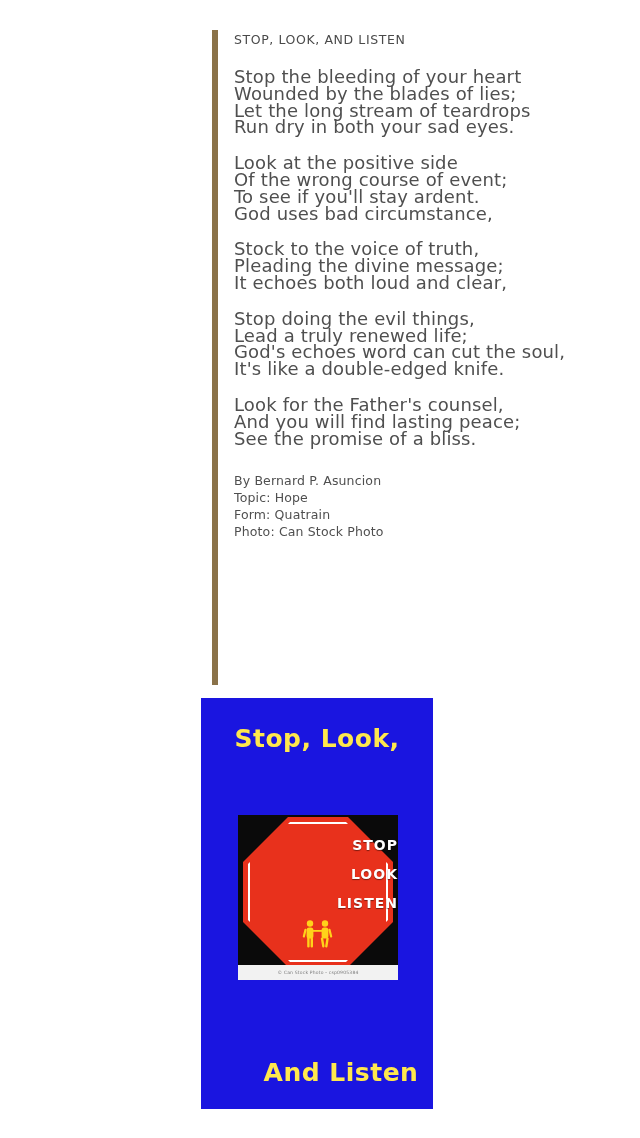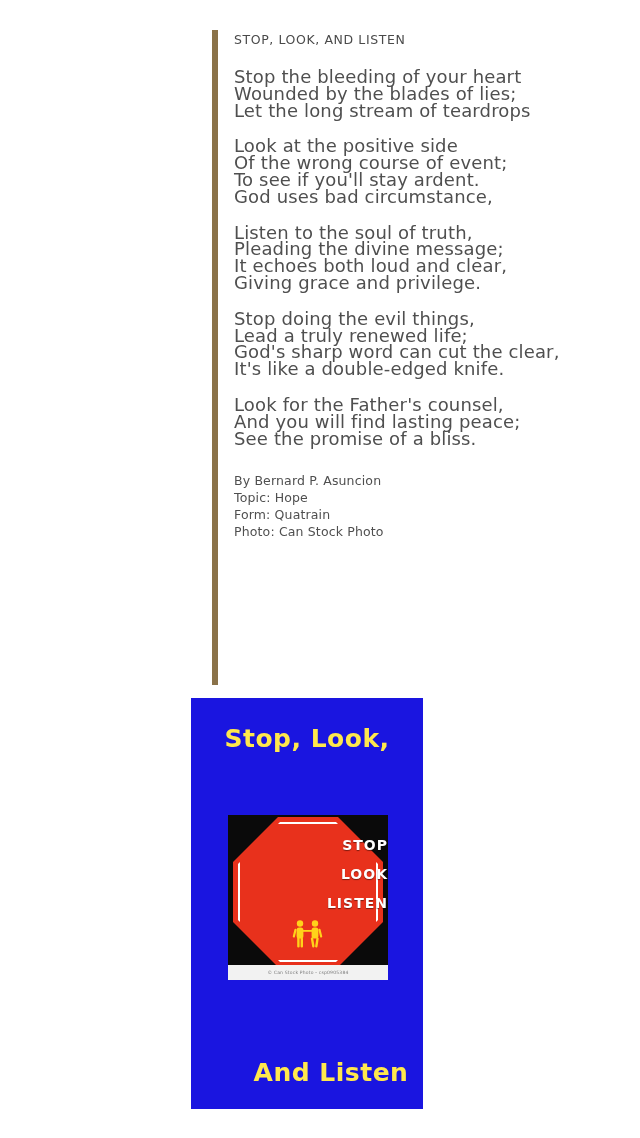--- a/index.html
+++ b/index.html
@@ -65,21 +65,21 @@
     font-size: 12.5px;
     line-height: 16.8px;
     color: #4f4f4f;
     letter-spacing: 0.15px;
     white-space: pre;
   }
 
   
   #poster {
     position: absolute;
-    left: 191px;
+    left: 201px;
     top: 698px;
     width: 232px;
     height: 411px;
     background: #1a15e0;
     overflow: hidden;
   }
   #poster-title-top {
     position: absolute;
     top: 26px;
     left: 0;
@@ -182,40 +182,40 @@
   <div id="poem-rule"></div>
 
   <div id="poem-body">
 
     <div id="poem-title">STOP, LOOK, AND LISTEN</div>
 
     <div class="stanza">
       <div class="line">Stop the bleeding of your heart</div>
       <div class="line">Wounded by the blades of lies;</div>
       <div class="line">Let the long stream of teardrops</div>
+      <div class="line">Run dry in both your sad eyes.</div>
     </div>
 
     <div class="stanza">
       <div class="line">Look at the positive side</div>
       <div class="line">Of the wrong course of event;</div>
       <div class="line">To see if you'll stay ardent.</div>
       <div class="line">God uses bad circumstance,</div>
     </div>
 
     <div class="stanza">
-      <div class="line">Listen to the soul of truth,</div>
+      <div class="line">Stock to the voice of truth,</div>
       <div class="line">Pleading the divine message;</div>
       <div class="line">It echoes both loud and clear,</div>
-      <div class="line">Giving grace and privilege.</div>
     </div>
 
     <div class="stanza">
       <div class="line">Stop doing the evil things,</div>
       <div class="line">Lead a truly renewed life;</div>
-      <div class="line">God's sharp word can cut the clear,</div>
+      <div class="line">God's echoes word can cut the soul,</div>
       <div class="line">It's like a double-edged knife.</div>
     </div>
 
     <div class="stanza">
       <div class="line">Look for the Father's counsel,</div>
       <div class="line">And you will find lasting peace;</div>
       <div class="line">See the promise of a bliss.</div>
     </div>
 
 

